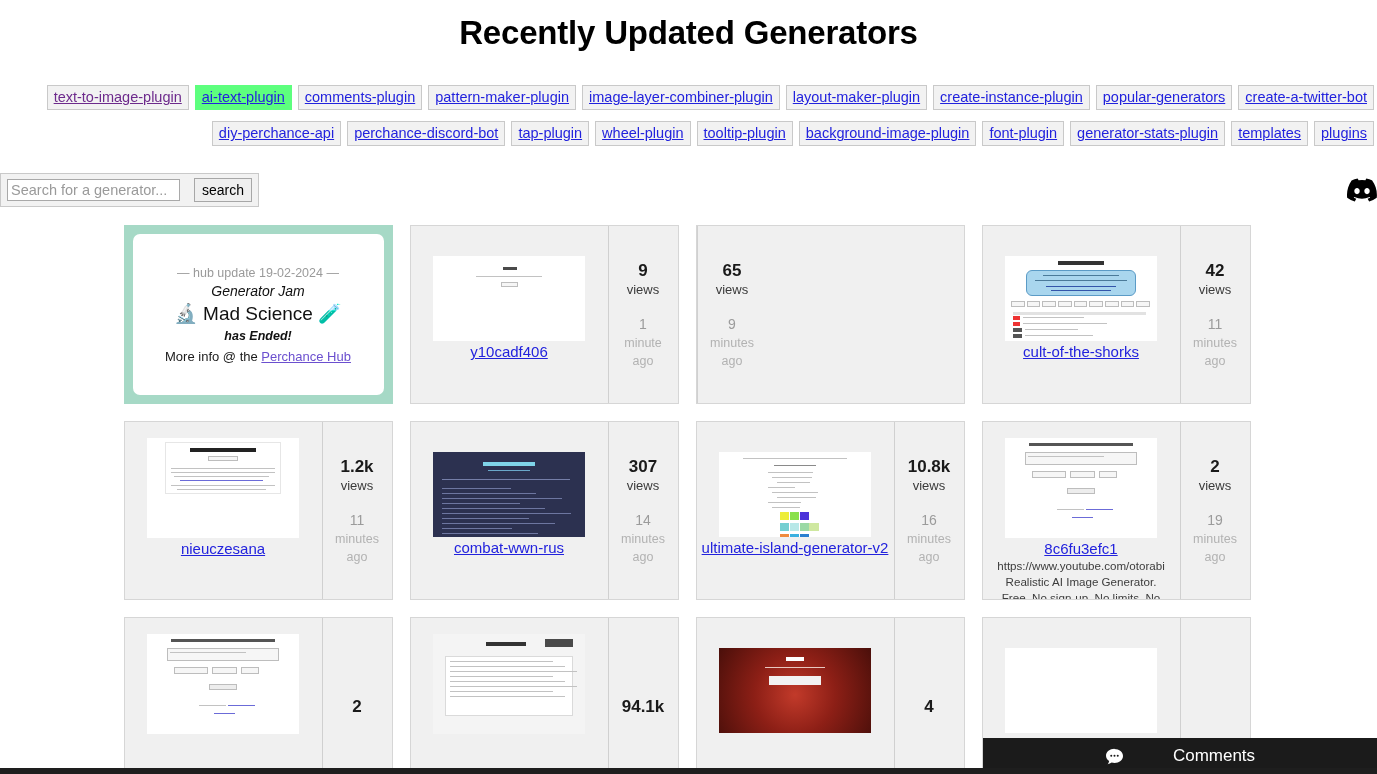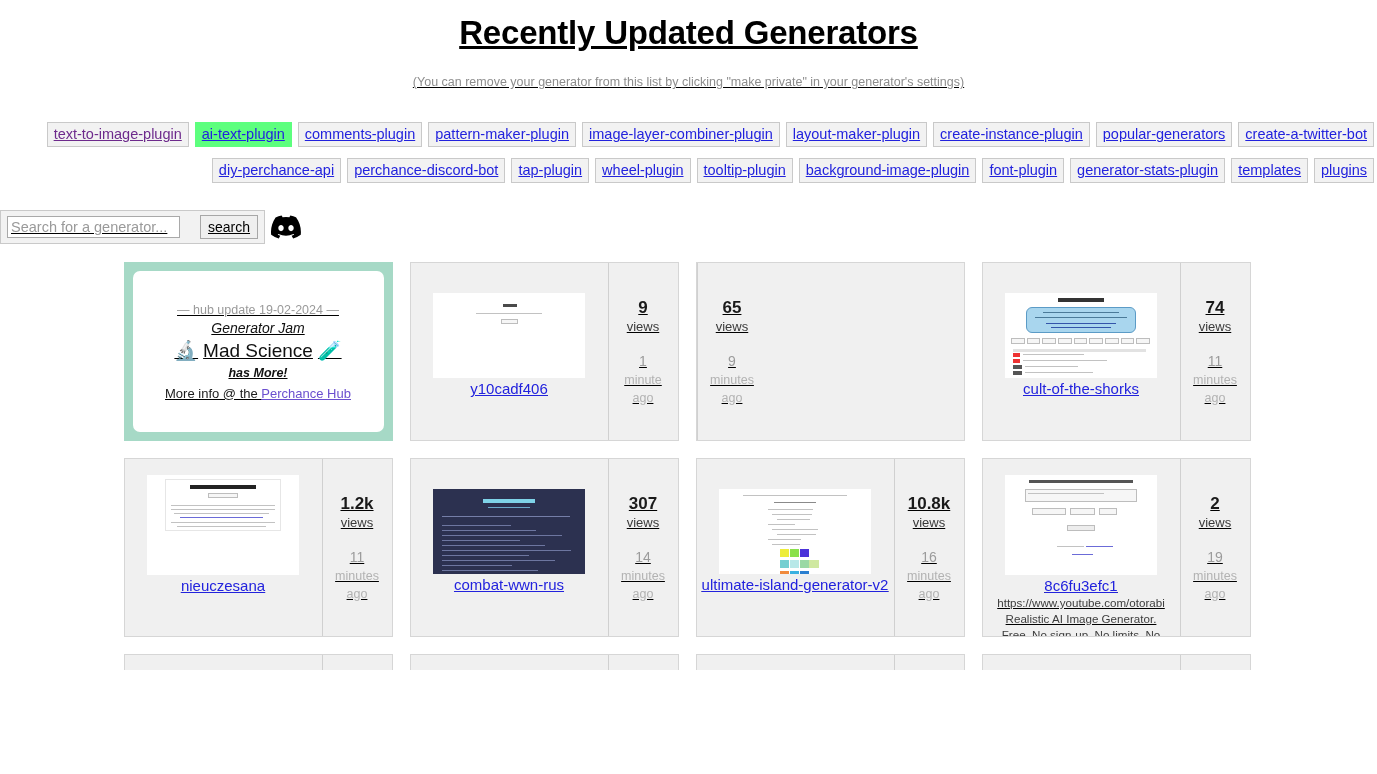--- a/index.html
+++ b/index.html
@@ -5,24 +5,23 @@
   * { box-sizing: border-box; }
   html, body {
     margin: 0; padding: 0;
     width: 1377px; height: 774px;
     overflow: hidden;
     background: #ffffff;
     font-family: "Liberation Sans", sans-serif;
   }
   .page {
     position: relative;
-    width: 1377px; height: 670px;
+    width: 1377px; height: 774px;
     overflow: hidden;
     background: #fff;
-    text-decoration: underline;
   }
 
   
   .page-title {
     text-align: center;
     font-size: 33px;
     font-weight: bold;
     color: #000;
     margin: 0;
     padding-top: 14px;
@@ -58,21 +57,21 @@
   .tag.visited { color: #6d2a8c; }
   .tag.highlight {
     background: #5dff7e;
     border-color: #5dff7e;
   }
 
   
   .search-row {
     margin-top: 22px;
     display: flex;
-    justify-content: flex-start;
+    justify-content: space-between;
     align-items: center;
     gap: 6px;
   }
   .search-box {
     display: inline-flex;
     align-items: center;
     border: 1px solid #c9c9c9;
     background: #f2f2f2;
     padding: 4px 6px;
   }
@@ -82,21 +81,21 @@
     font-size: 14.5px;
     font-family: "Liberation Sans", sans-serif;
     border: 1px solid #a9a9a9;
     background: #fff;
     color: #000;
     padding: 1px 3px;
     outline: none;
   }
   .search-input::placeholder { color: #9a9a9a; }
   .search-btn {
-    margin-left: 20px;
+    margin-left: 14px;
     height: 24px;
     font-size: 14px;
     font-family: "Liberation Sans", sans-serif;
     border: 1px solid #a7a7a7;
     background: #efefef;
     color: #000;
     padding: 0 7px;
     cursor: pointer;
   }
   .discord-icon { width: 30px; height: 30px; display: block; }
@@ -251,21 +250,20 @@
     position: absolute; left: 0; top: 0;
     height: 6px; width: 1377px; background: #1e1e1e;
   }
 </style>
 </head>
 <body>
 
 <div class="page">
 
   <h1 class="page-title">Recently Updated Generators</h1>
-  <p class="page-subtitle">(You can remove your generator from this list by clicking "make private" in your generator's settings)</p>
 
   <div class="tags" id="tag-list"><a class="tag visited">text-to-image-plugin</a><a class="tag highlight">ai-text-plugin</a><a class="tag">comments-plugin</a><a class="tag">pattern-maker-plugin</a><a class="tag">image-layer-combiner-plugin</a><a class="tag">layout-maker-plugin</a><a class="tag">create-instance-plugin</a><a class="tag">popular-generators</a><a class="tag">create-a-twitter-bot</a><a class="tag">diy-perchance-api</a><a class="tag">perchance-discord-bot</a><a class="tag">tap-plugin</a><a class="tag">wheel-plugin</a><a class="tag">tooltip-plugin</a><a class="tag">background-image-plugin</a><a class="tag">font-plugin</a><a class="tag">generator-stats-plugin</a><a class="tag">templates</a><a class="tag">plugins</a></div>
 
   <div class="search-row">
     <div class="search-box">
       <input class="search-input" type="text" placeholder="Search for a generator..." style="">
       <button class="search-btn">search</button>
     </div>
     <a style="display:block">
       <svg class="discord-icon" viewBox="0 0 71 55">
@@ -278,21 +276,21 @@
 
     <div class="card announce">
       <div class="announce-inner">
         <div class="ann-hub">— hub update 19-02-2024 —</div>
         <div class="ann-jam">Generator Jam</div>
         <div class="ann-mad">
           <span>🔬</span>
           <span>Mad Science</span>
           <span>🧪</span>
         </div>
-        <div class="ann-ended">has More!</div>
+        <div class="ann-ended">has Ended!</div>
         <div class="ann-more">
           <span>More info @ the </span><a>Perchance Hub</a>
         </div>
       </div>
     </div>
 
   <div class="card">
         <div class="card-main">
           <div class="thumb">
             <div class="tn-w">
@@ -346,21 +344,21 @@
               <div class="tn-line" style="left:12%;top:67px;width:55%;"></div>
               <div class="tn-box" style="left:5%;top:72px;width:6%;height:3.5px;background:#555;border:none;"></div>
               <div class="tn-line" style="left:13%;top:73px;width:35%;"></div>
               <div class="tn-box" style="left:5%;top:78px;width:6%;height:3.5px;background:#555;border:none;"></div>
               <div class="tn-line" style="left:13%;top:79px;width:45%;"></div>
             </div>
           </div>
           <a class="card-link">cult-of-the-shorks</a>
         </div>
         <div class="card-side">
-          <div class="views-num">74</div>
+          <div class="views-num">42</div>
           <div class="views-word">views</div>
           <div class="time-num">11</div>
           <div class="time-unit">minutes</div>
           <div class="time-unit">ago</div>
         </div>
       </div>
       <div class="card">
         <div class="card-main">
           <div class="thumb tall" style="background: rgb(251, 251, 251);">
             <div class="tn-w">

